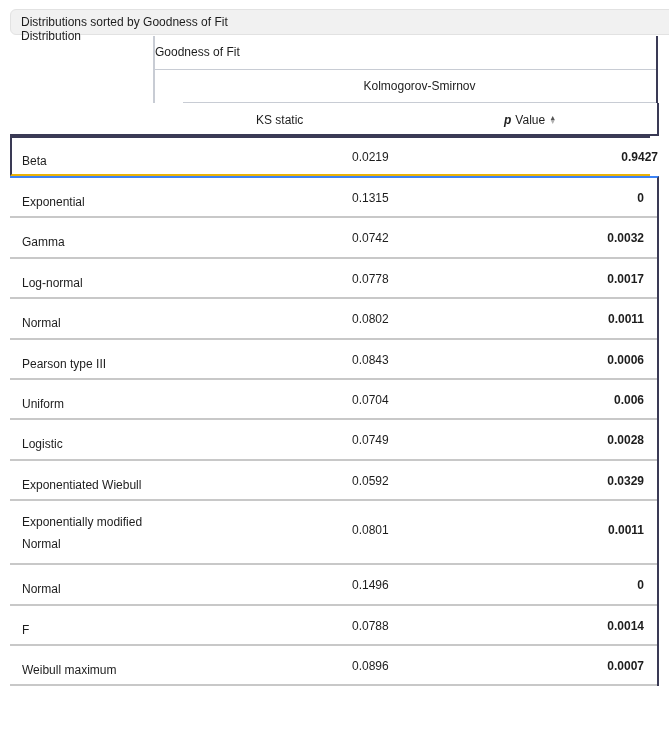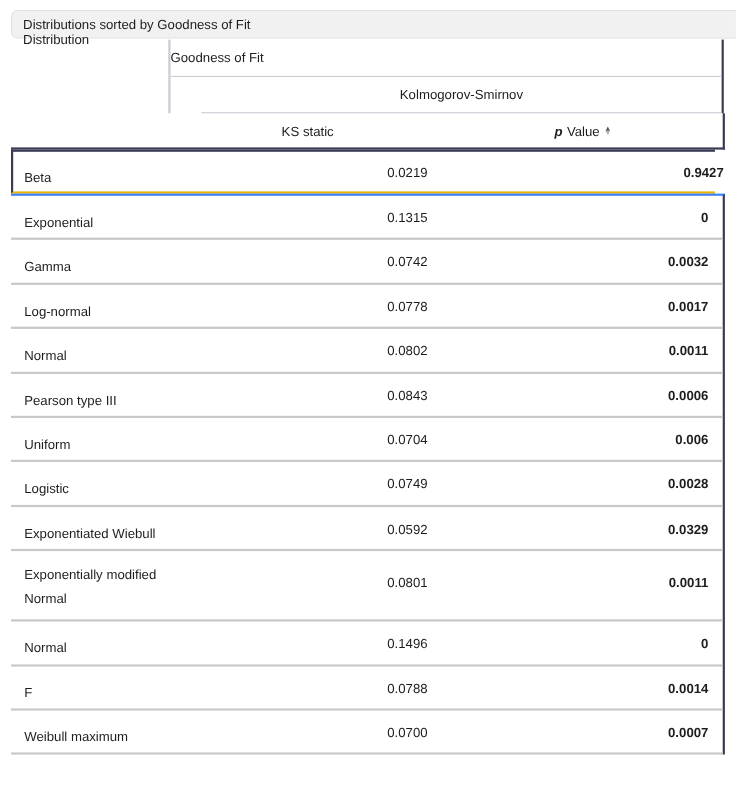--- a/index.html
+++ b/index.html
@@ -139,16 +139,16 @@
     <span class="cell-ks">0.1496</span>
     <span class="cell-p">0</span>
   </div>
   <div class="row">
     <span class="cell-name">F</span>
     <span class="cell-ks">0.0788</span>
     <span class="cell-p">0.0014</span>
   </div>
   <div class="row">
     <span class="cell-name">Weibull maximum</span>
-    <span class="cell-ks">0.0700</span>
+    <span class="cell-ks">0.0896</span>
     <span class="cell-p">0.0007</span>
   </div>
 </div>
 
 </body></html>

